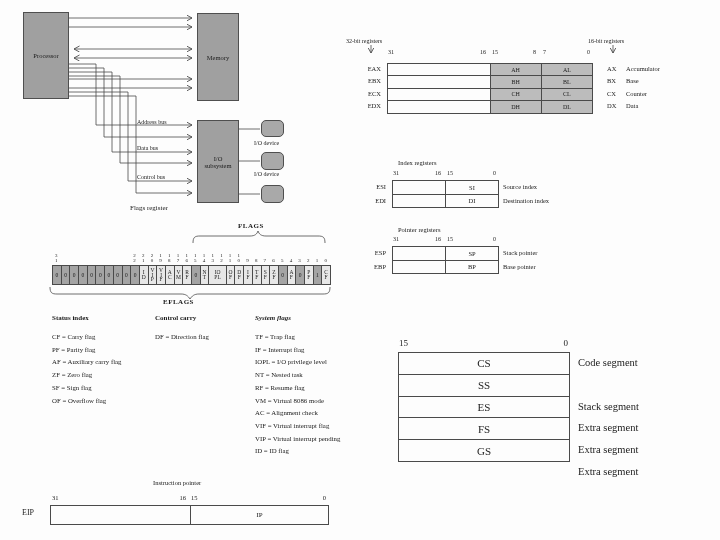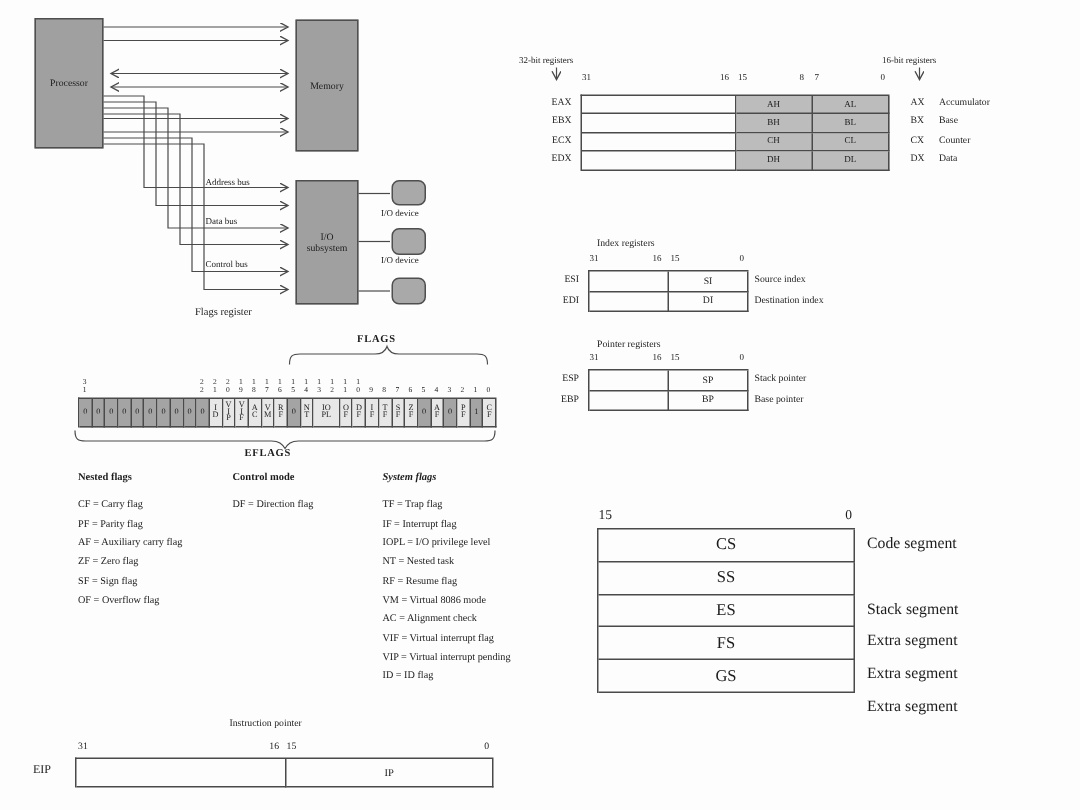--- a/index.html
+++ b/index.html
@@ -49,22 +49,22 @@
   <div class="t c" style="left:130px;top:204px;width:64px;font-size:7px;">Flags register</div>
   <div class="t c" style="left:346px;top:38px;width:56px;font-size:6px;">32-bit registers</div>
   <div class="t c" style="left:588px;top:38px;width:56px;font-size:6px;">16-bit registers</div>
   <div class="t c" style="left:398px;top:159px;width:94px;font-size:6.5px;">Index registers</div>
   <div class="t c" style="left:398px;top:226px;width:94px;font-size:6.5px;">Pointer registers</div>
   <div class="t c b" style="left:238px;top:222px;width:44px;font-size:7px;letter-spacing:.5px;">FLAGS</div>
   <div class="t c b" style="left:163px;top:298px;width:54px;font-size:7px;letter-spacing:.5px;">EFLAGS</div>
   <div class="t c" style="left:153px;top:479px;width:74px;font-size:6.5px;">Instruction pointer</div>
   <div class="t r" style="left:22px;top:508px;width:22px;font-size:8px;">EIP</div>
 
-  <div class="t b" style="left:52px;top:314px;font-size:7px;">Nested flags</div>
-  <div class="t b" style="left:155px;top:314px;font-size:7px;">Control mode</div>
+  <div class="t b" style="left:52px;top:314px;font-size:7px;">Status index</div>
+  <div class="t b" style="left:155px;top:314px;font-size:7px;">Control carry</div>
   <div class="t b" style="left:255px;top:314px;font-size:7px;font-style:italic;">System flags</div>
 
   <svg class="wires" width="720" height="540" viewBox="0 0 720 540">
     <defs>
       <marker id="ar" viewBox="0 0 8 8" refX="5.5" refY="3" markerWidth="8" markerHeight="8" orient="auto-start-reverse" markerUnits="userSpaceOnUse">
         <path d="M0,0L5.5,3L0,6" fill="none" stroke="#4a4a4a" stroke-width="0.9"></path>
       </marker>
     </defs>
     <g fill="none" stroke="#4a4a4a" stroke-width="0.8">
       <path d="M69,18H192" marker-end="url(#ar)"></path>

